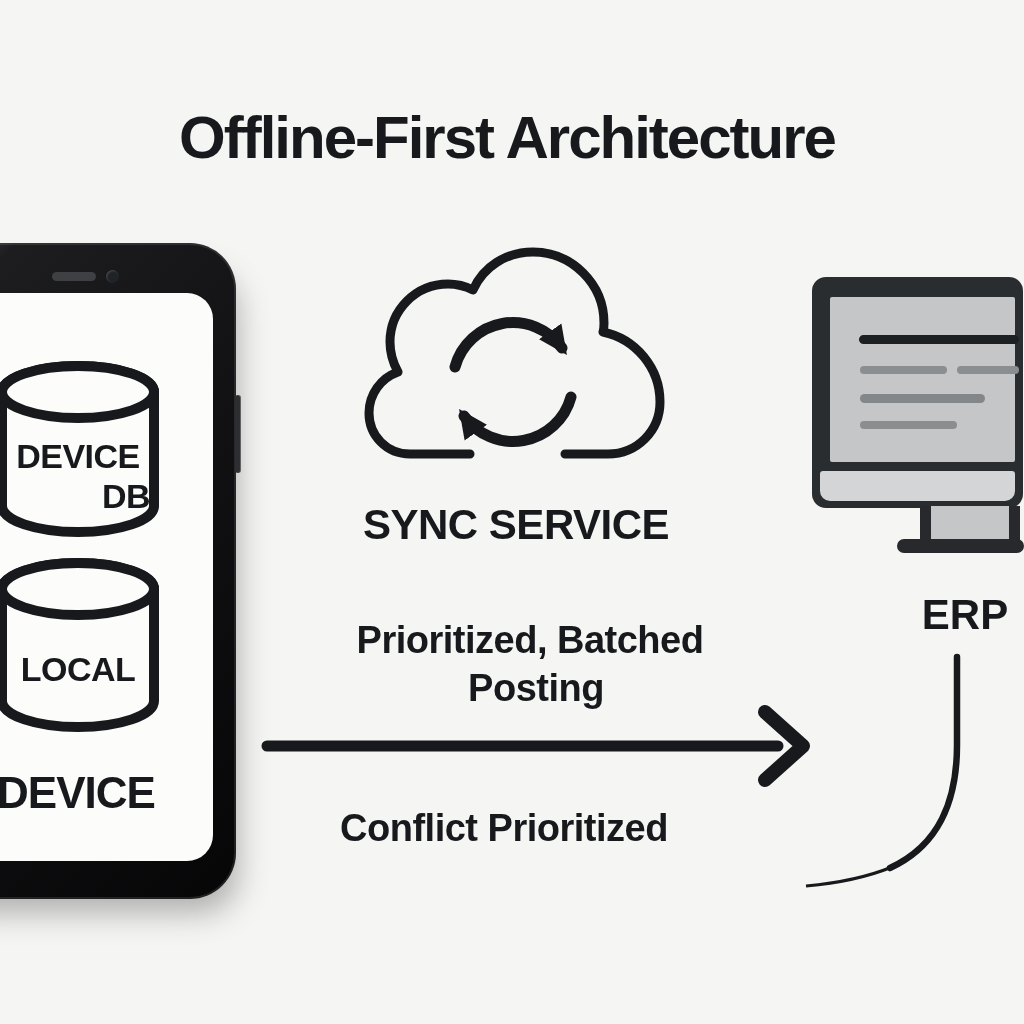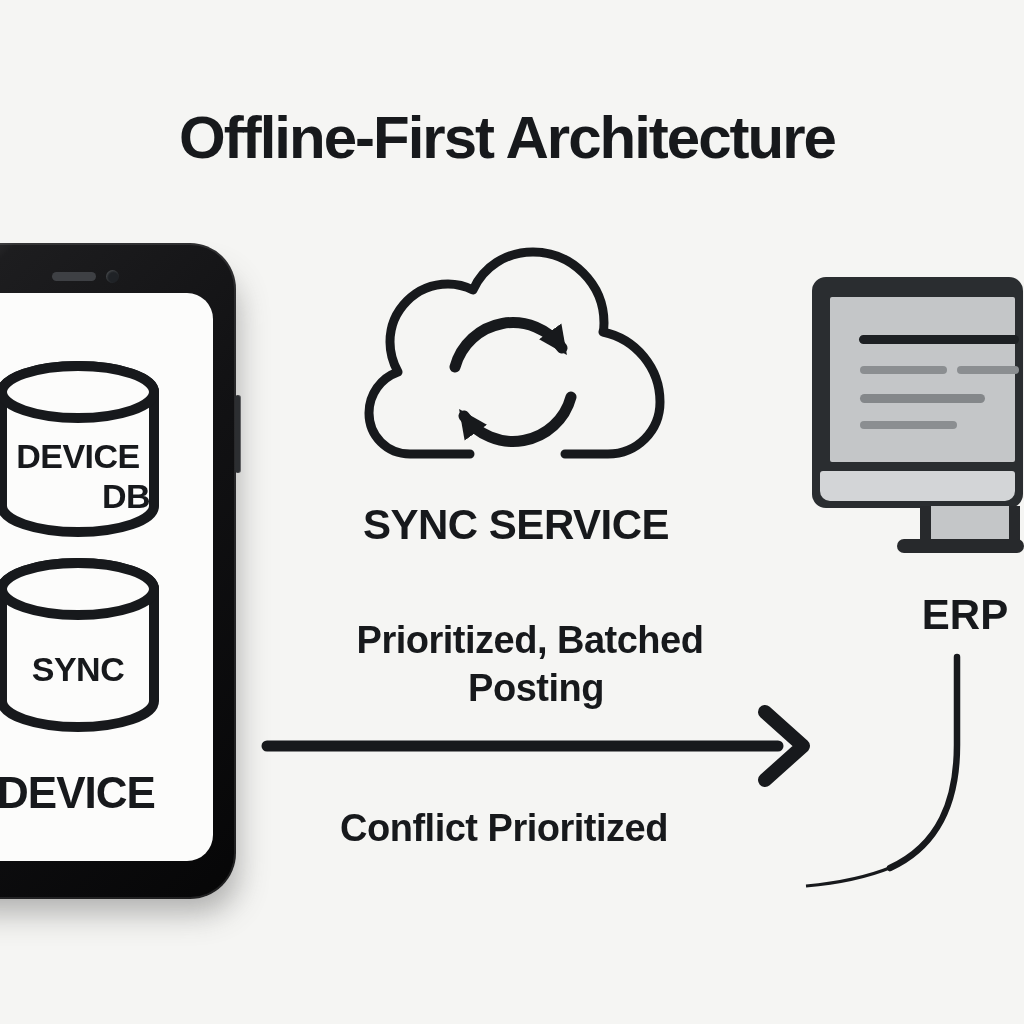--- a/index.html
+++ b/index.html
@@ -144,21 +144,21 @@
     </g>
 
     <g fill="none" stroke="#17191c">
       <path d="M 957 657 L 957 745 C 957 800 940 845 890 868" stroke-width="6.5" stroke-linecap="round"></path>
       <path d="M 892 867 C 865 878 840 883 806 886" stroke-width="3"></path>
     </g>
   </svg>
 
   <div class="abs ctr cyl-label" style="top:437px; left:78px;">DEVICE</div>
   <div class="abs ctr cyl-label" style="top:477px; left:78px;margin-left:48px;">DB</div>
-  <div class="abs ctr cyl-label" style="top:650px; left:78px;">SYNC</div>
+  <div class="abs ctr cyl-label" style="top:650px; left:78px;">LOCAL</div>
   <div class="abs ctr device-label">DEVICE</div>
 
   <div class="abs ctr flow-label" style="top:619px; left:530px;">Prioritized, Batched</div>
   <div class="abs ctr sync-label">SYNC SERVICE</div>
   <div class="abs ctr flow-label" style="top:667px; left:536px;">Posting</div>
   <div class="abs ctr conflict-label">Conflict Prioritized</div>
 
   <div class="abs ctr erp-label">ERP</div>
 
 </div>

